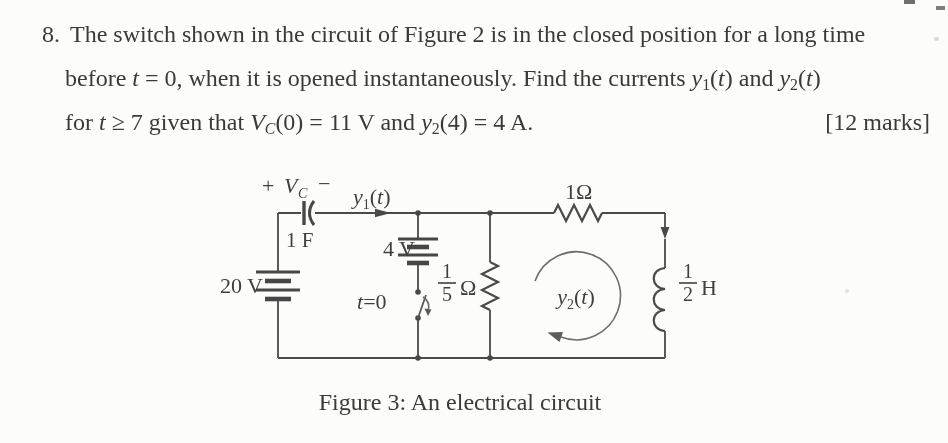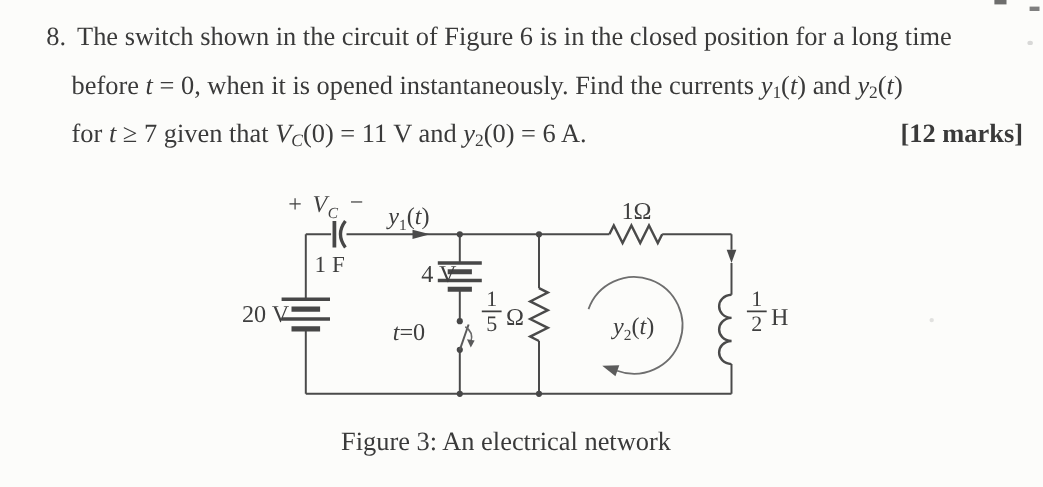--- a/index.html
+++ b/index.html
@@ -9,42 +9,42 @@
     font-family:"Liberation Serif","DejaVu Serif",serif;
     color:#3a3a3a;
     position:relative;
     overflow:hidden;
   }
   .problem { position:absolute; left:42px; top:12px; width:888px; font-size:24px; }
   .pline   { height:44px; line-height:44px; white-space:nowrap; }
   .pnum    { display:inline-block; width:28px; }
   .indent  { padding-left:23px; }
   .line3wrap { position:relative; }
-  .marks   { position:absolute; right:0; top:0; font-weight:bold; }
+  .marks   { position:absolute; right:0; top:0; font-weight:normal; }
   .seg-rm  {}
   .seg-it  { font-style:italic; }
   .seg-sub { font-size:0.66em; vertical-align:-0.24em; }
   .seg-subit { font-size:0.66em; vertical-align:-0.24em; font-style:italic; }
   .circuit-svg { position:absolute; left:200px; top:165px; }
   .circuit-svg text { font-family:"Liberation Serif","DejaVu Serif",serif; fill:#3f3f3f; }
   .caption { position:absolute; top:389px; left:150px; width:620px; text-align:center; font-size:24px; }
   .artifact { position:absolute; background:#4a4a4a; }
 </style>
 </head>
 <body>
 
 <div class="problem">
   <div class="pline">
-    <span class="pnum">8.</span><span><span class="seg-rm">The switch shown in the circuit of Figure 6 is in the closed position for a long time</span></span>
+    <span class="pnum">8.</span><span><span class="seg-rm">The switch shown in the circuit of Figure 2 is in the closed position for a long time</span></span>
   </div>
   <div class="pline indent">
     <span><span class="seg-rm">before </span><span class="seg-it">t</span><span class="seg-rm"> = 0, when it is opened instantaneously. Find the currents </span><span class="seg-it">y</span><span class="seg-sub">1</span><span class="seg-rm">(</span><span class="seg-it">t</span><span class="seg-rm">) and </span><span class="seg-it">y</span><span class="seg-sub">2</span><span class="seg-rm">(</span><span class="seg-it">t</span><span class="seg-rm">)</span></span>
   </div>
   <div class="pline indent line3wrap">
-    <span><span class="seg-rm">for </span><span class="seg-it">t</span><span class="seg-rm"> ≥ 7 given that </span><span class="seg-it">V</span><span class="seg-subit">C</span><span class="seg-rm">(0) = 11 V and </span><span class="seg-it">y</span><span class="seg-sub">2</span><span class="seg-rm">(0) = 6 A.</span></span>
+    <span><span class="seg-rm">for </span><span class="seg-it">t</span><span class="seg-rm"> ≥ 7 given that </span><span class="seg-it">V</span><span class="seg-subit">C</span><span class="seg-rm">(0) = 11 V and </span><span class="seg-it">y</span><span class="seg-sub">2</span><span class="seg-rm">(4) = 4 A.</span></span>
     <span class="marks">[12 marks]</span>
   </div>
 </div>
 
 <svg class="circuit-svg" width="560" height="230" viewBox="0 0 560 230">
 
   <g stroke="#4a4a4a" stroke-width="1.8" fill="none">
 
     <path d="M78,48 H101 M115,48 H354 M402,48 H465"></path>
 
@@ -137,18 +137,18 @@
       <text x="488" y="113" font-size="20" text-anchor="middle">1</text>
       <path d="M479,118 H497" stroke="#3f3f3f" stroke-width="1.6"></path>
       <text x="488" y="136" font-size="20" text-anchor="middle">2</text>
       <text x="501" y="130" font-size="22">H</text>
     </g>
 
     <text x="376" y="139" font-size="22" text-anchor="middle"><tspan font-style="italic">y</tspan><tspan font-size="14" dy="5">2</tspan><tspan dy="-5">(</tspan><tspan font-style="italic">t</tspan><tspan>)</tspan></text>
   </g>
 </svg>
 
-<div class="caption">Figure 3: An electrical network</div>
+<div class="caption">Figure 3: An electrical circuit</div>
 
 <div class="artifact" style="left:904px;top:0;width:11px;height:4px;opacity:.8;"></div>
 <div class="artifact" style="left:936px;top:6px;width:9px;height:4px;opacity:.7;"></div>
 <div class="artifact" style="left:934px;top:37px;width:5px;height:4px;opacity:.2;border-radius:50%;"></div>
 <div class="artifact" style="left:845px;top:289px;width:4px;height:4px;opacity:.15;border-radius:50%;"></div>
 
 </body></html>

